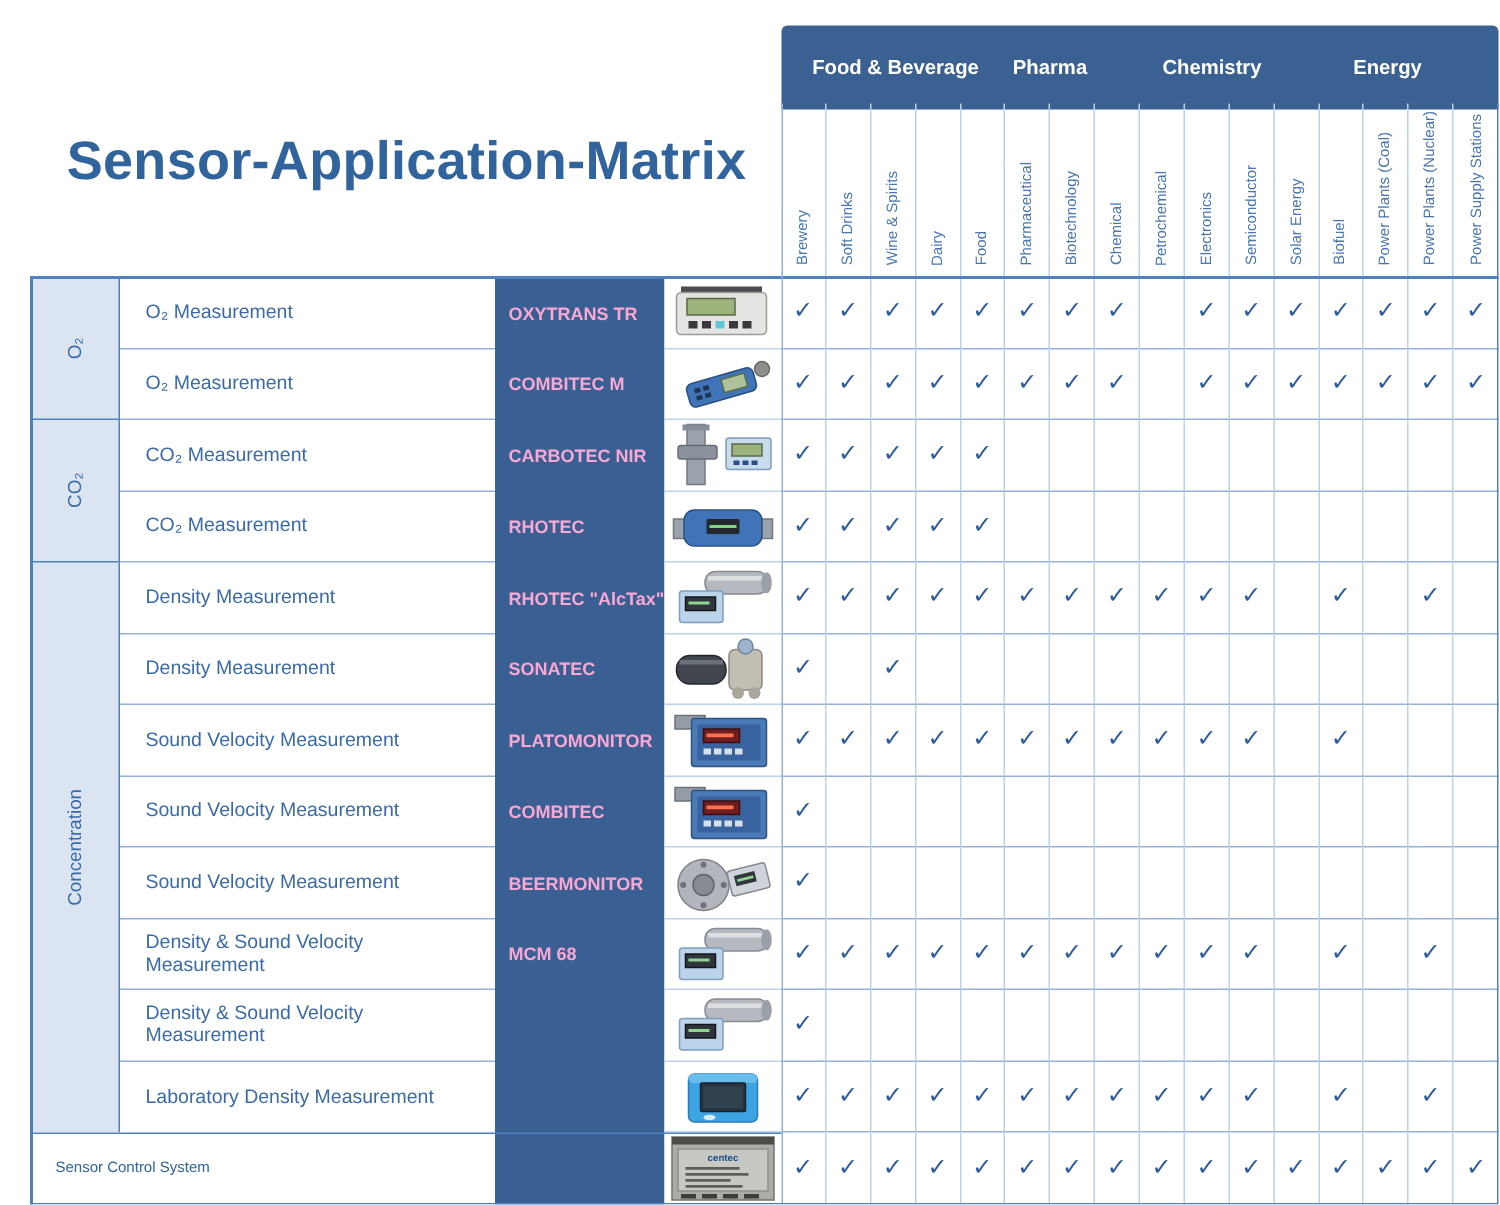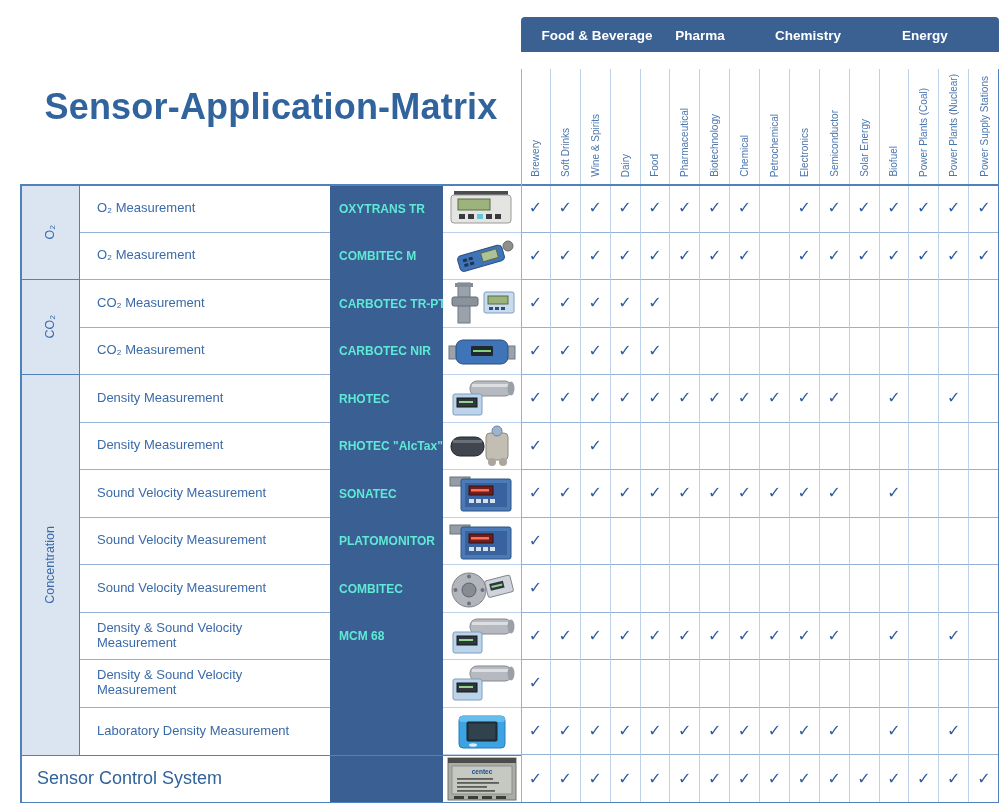--- a/index.html
+++ b/index.html
@@ -8,21 +8,21 @@
     --title:#31639c; --meas:#3a6aa8; --label:#4a76ae; --check:#2d5b9e;
     --rh:47.5px;
   }
   *{box-sizing:border-box;margin:0;padding:0}
   body{background:#fff;font-family:"Liberation Sans","DejaVu Sans",sans-serif}
   .stage{position:relative;width:1000px;height:803px;background:#fff;overflow:hidden}
 
   .title{position:absolute;left:271px;top:86px;transform:translateX(-50%);
     font-size:36px;font-weight:bold;color:var(--title);white-space:nowrap;letter-spacing:.2px}
 
-  .band{position:absolute;left:521px;top:17px;width:478px;height:35px;
+  .band{position:absolute;left:521px;top:17px;width:478px;height:56px;
     background:var(--band);border-radius:4px 4px 0 0}
   .band .glabel{position:absolute;top:50%;transform:translate(-50%,-50%);
     color:#fff;font-weight:bold;font-size:13.5px;white-space:nowrap}
   .g0{left:76px}.g1{left:179px}.g2{left:287px}.g3{left:404px}
 
   .col-labels{position:absolute;left:521px;top:69px;width:478px;height:116px;
     display:grid;grid-template-columns:repeat(16,1fr)}
   .clab{display:flex;align-items:flex-end;justify-content:center;
     padding-bottom:8px;border-right:1px solid var(--light)}
   .clab.last{border-right:none}
@@ -36,25 +36,25 @@
   .gcell.last{border-bottom:none}
   .vtext2{writing-mode:vertical-rl;transform:rotate(180deg);
     font-size:12.5px;color:var(--meas);white-space:nowrap}
 
   .meas-col{position:absolute;left:80px;top:185px;width:250px;height:570px;background:#fff}
   .mcell{height:var(--rh);display:flex;align-items:center;padding-left:17px;padding-right:23px;
     font-size:13px;color:var(--meas);line-height:1.15;border-bottom:1px solid var(--mid)}
   .mcell.last{border-bottom:none}
 
   .footer-left{position:absolute;left:20px;top:755px;width:310px;height:47px;background:#fff;
-    display:flex;align-items:center;padding-left:17px;font-size:18px;color:var(--title)}
+    display:flex;align-items:center;padding-left:17px;font-size:10px;color:var(--title)}
 
   .prod-col{position:absolute;left:330px;top:185px;width:113px;height:618px;background:var(--prodcol)}
   .pcell{height:var(--rh);display:flex;align-items:center;padding-left:9px;
-    color:#5eead4;font-weight:bold;font-size:12px;white-space:nowrap}
+    color:#f9a8d4;font-weight:bold;font-size:12px;white-space:nowrap}
 
   .img-col{position:absolute;left:443px;top:185px;width:78px;height:618px;background:#fff}
   .icell{height:var(--rh);display:flex;align-items:center;justify-content:center;
     border-bottom:1px solid var(--light);overflow:hidden}
   .icell.last{border-bottom:none}
 
   .matrix{position:absolute;left:521px;top:185px;width:478px;height:618px;
     display:grid;grid-template-columns:repeat(16,1fr);grid-auto-rows:var(--rh);background:#fff}
   .cell{display:flex;align-items:center;justify-content:center;
     border-right:1px solid var(--light);border-bottom:1px solid var(--mid)}
@@ -157,27 +157,27 @@
       <div class="mcell">Sound Velocity Measurement</div>
       <div class="mcell">Sound Velocity Measurement</div>
       <div class="mcell">Density &amp; Sound Velocity Measurement</div>
       <div class="mcell">Density &amp; Sound Velocity Measurement</div>
       <div class="mcell last">Laboratory Density Measurement</div>
     </div>
   <div class="footer-left">Sensor Control System</div>
   <div class="prod-col" id="prodCol">
       <div class="pcell">OXYTRANS TR</div>
       <div class="pcell">COMBITEC M</div>
-      <div class="pcell">CARBOTEC TR-PT</div>
       <div class="pcell">CARBOTEC NIR</div>
       <div class="pcell">RHOTEC</div>
       <div class="pcell">RHOTEC "AlcTax"</div>
       <div class="pcell">SONATEC</div>
       <div class="pcell">PLATOMONITOR</div>
       <div class="pcell">COMBITEC</div>
+      <div class="pcell">BEERMONITOR</div>
       <div class="pcell">MCM 68</div>
     </div>
   <div class="img-col" id="imgCol">
       <div class="icell">
         <svg width="72" height="44" viewBox="0 0 72 44">
           <rect x="8" y="5" width="54" height="7" fill="#4c4c50"></rect>
           <rect x="5" y="9" width="60" height="28" rx="3" fill="#e4e4e2" stroke="#9a9a98"></rect>
           <rect x="12" y="13" width="32" height="11" fill="#9db37c" stroke="#5a6a48"></rect>
           <rect x="13" y="28" width="6" height="5" fill="#3a3a3e"></rect>
           <rect x="22" y="28" width="6" height="5" fill="#3a3a3e"></rect>

